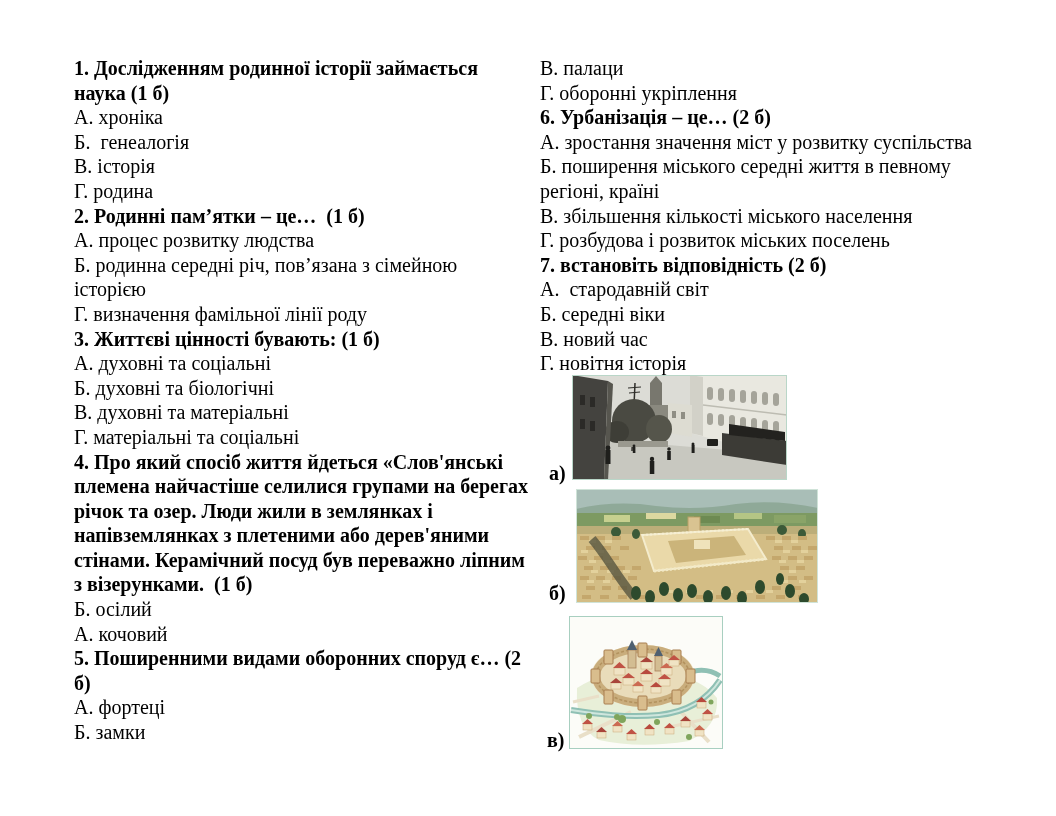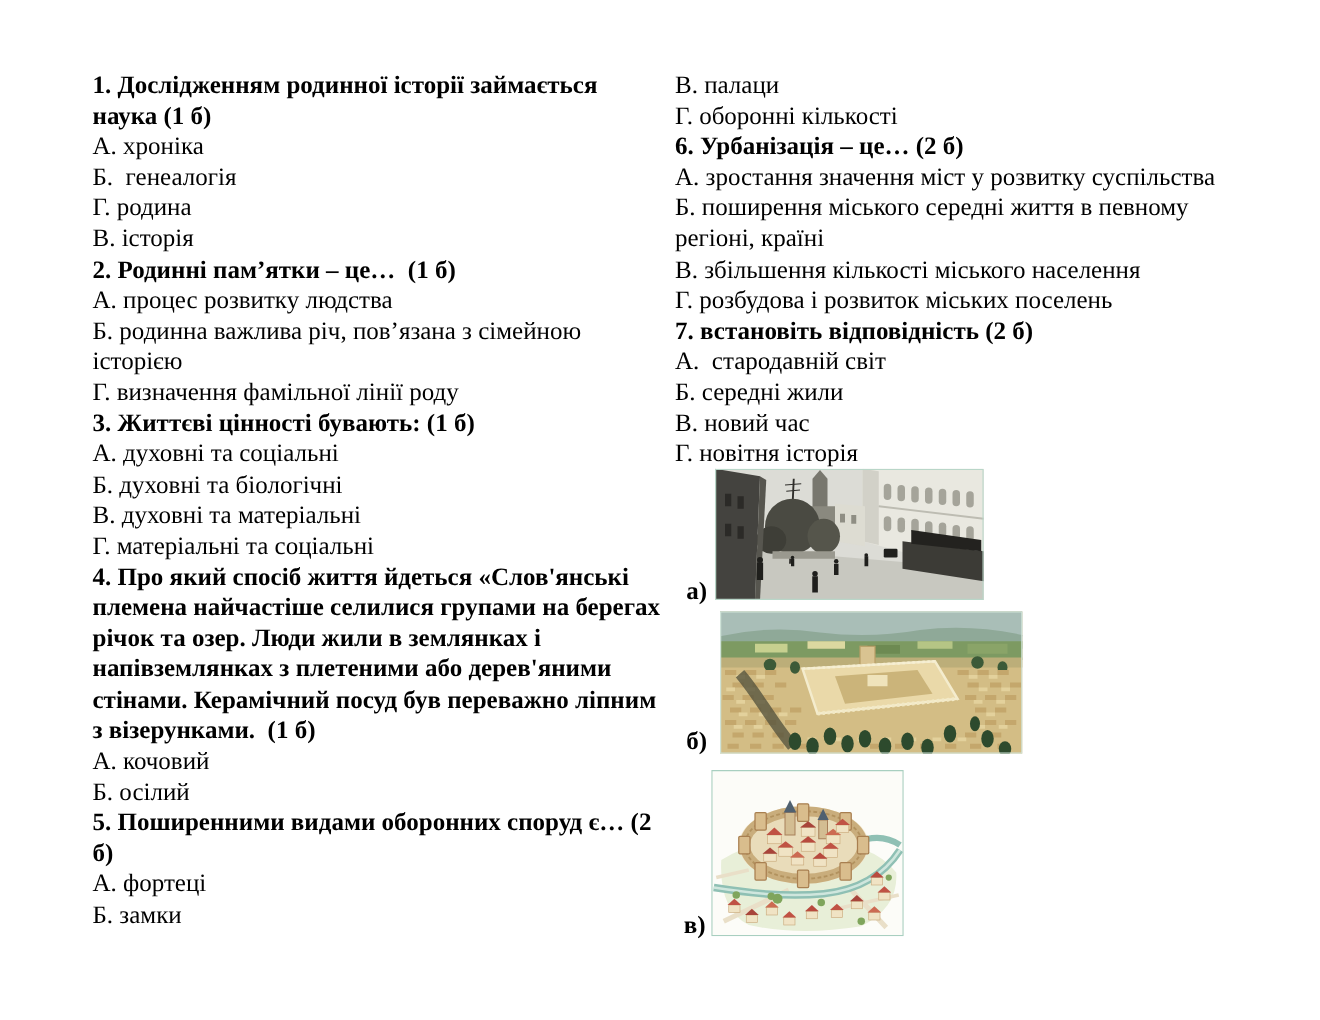--- a/index.html
+++ b/index.html
@@ -38,58 +38,58 @@
 </head>
 <body>
 
 <div class="page">
 
   <div class="col" id="col-left">
       <div class="line bold">1. Дослідженням родинної історії займається</div>
       <div class="line bold">наука (1 б)</div>
       <div class="line">А. хроніка</div>
       <div class="line">Б.  генеалогія</div>
+      <div class="line">В. історія</div>
       <div class="line">Г. родина</div>
-      <div class="line">В. історія</div>
       <div class="line bold">2. Родинні пам’ятки – це…  (1 б)</div>
       <div class="line">А. процес розвитку людства</div>
-      <div class="line">Б. родинна важлива річ, пов’язана з сімейною</div>
+      <div class="line">Б. родинна середні річ, пов’язана з сімейною</div>
       <div class="line">історією</div>
       <div class="line">Г. визначення фамільної лінії роду</div>
       <div class="line bold">3. Життєві цінності бувають: (1 б)</div>
       <div class="line">А. духовні та соціальні</div>
       <div class="line">Б. духовні та біологічні</div>
       <div class="line">В. духовні та матеріальні</div>
       <div class="line">Г. матеріальні та соціальні</div>
       <div class="line bold">4. Про який спосіб життя йдеться «Слов'янські</div>
       <div class="line bold">племена найчастіше селилися групами на берегах</div>
       <div class="line bold">річок та озер. Люди жили в землянках і</div>
       <div class="line bold">напівземлянках з плетеними або дерев'яними</div>
       <div class="line bold">стінами. Керамічний посуд був переважно ліпним</div>
       <div class="line bold">з візерунками.  (1 б)</div>
+      <div class="line">Б. осілий</div>
       <div class="line">А. кочовий</div>
-      <div class="line">Б. осілий</div>
       <div class="line bold">5. Поширенними видами оборонних споруд є… (2</div>
       <div class="line bold">б)</div>
       <div class="line">А. фортеці</div>
       <div class="line">Б. замки</div>
     </div>
 
   <div class="col" id="col-right">
       <div class="line">В. палаци</div>
-      <div class="line">Г. оборонні кількості</div>
+      <div class="line">Г. оборонні укріплення</div>
       <div class="line bold">6. Урбанізація – це… (2 б)</div>
       <div class="line">А. зростання значення міст у розвитку суспільства</div>
       <div class="line">Б. поширення міського середні життя в певному</div>
       <div class="line">регіоні, країні</div>
       <div class="line">В. збільшення кількості міського населення</div>
       <div class="line">Г. розбудова і розвиток міських поселень</div>
       <div class="line bold">7. встановіть відповідність (2 б)</div>
       <div class="line">А.  стародавній світ</div>
-      <div class="line">Б. середні жили</div>
+      <div class="line">Б. середні віки</div>
       <div class="line">В. новий час</div>
       <div class="line">Г. новітня історія</div>
     </div>
 
   <svg id="fig-a-img" class="fig-img" width="215" height="105" viewBox="0 0 215 105" aria-hidden="true">
     <rect width="215" height="105" fill="#dcdcd6"></rect>
     <polygon points="0,62 215,80 215,105 0,105" fill="#c8c8c0"></polygon>
 
     <polygon points="118,0 215,0 215,84 118,58" fill="#e9e8e0"></polygon>
     <polygon points="118,0 131,2 131,61 118,58" fill="#d2d1c8"></polygon>

